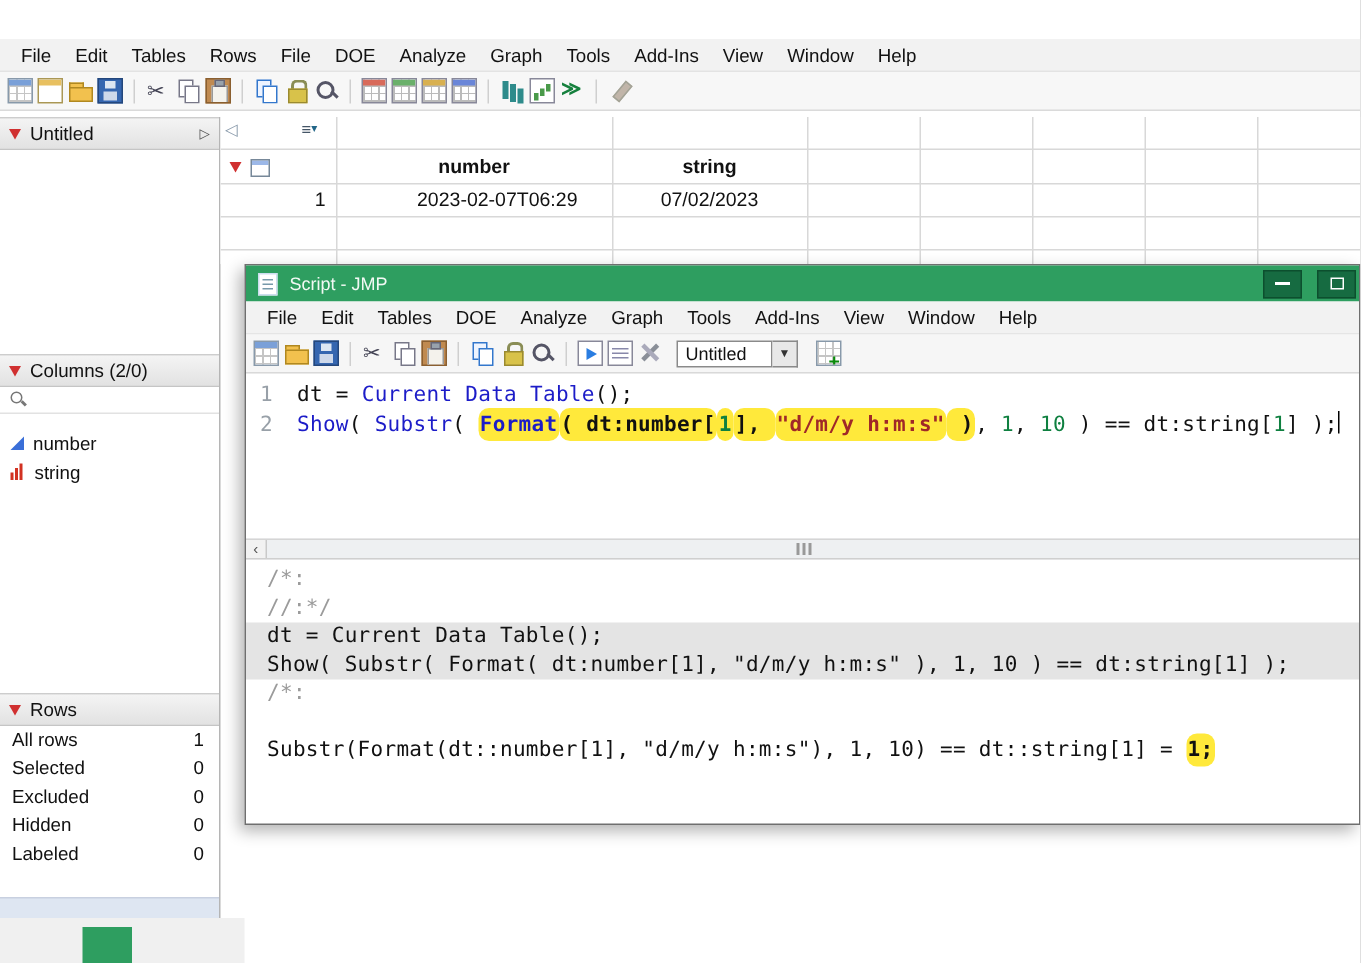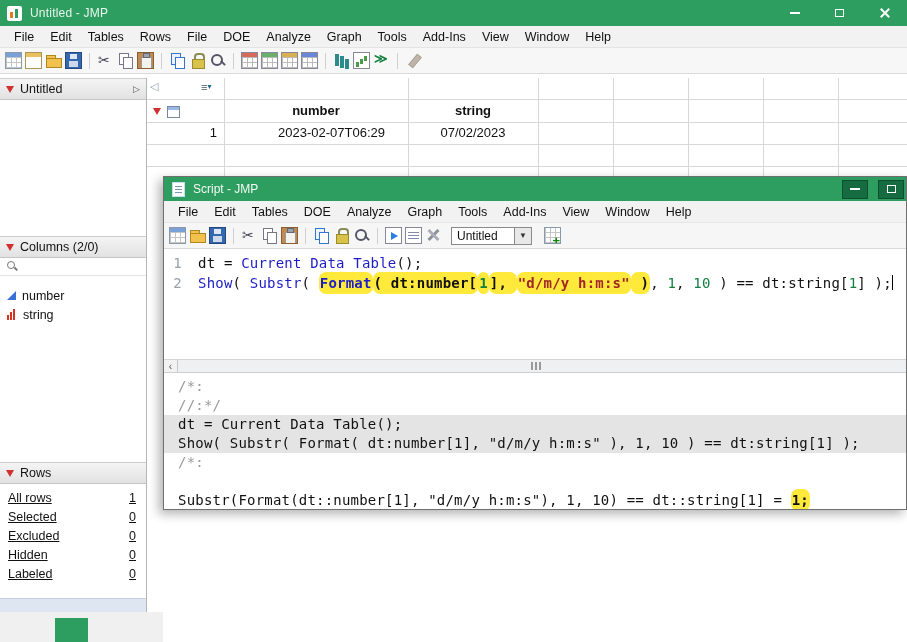--- a/index.html
+++ b/index.html
@@ -87,42 +87,42 @@
   .search-small::before{content:"";position:absolute;left:1px;top:1px;width:6px;height:6px;border:1.5px solid #777;border-radius:50%;}
   .search-small::after{content:"";position:absolute;left:8px;top:8px;width:4px;height:1.5px;background:#777;transform:rotate(45deg);}
   .columns-list{position:absolute;left:0;width:100%;padding-top:8px;}
   .col-item{display:flex;align-items:center;gap:6px;height:19px;padding-left:7px;font-size:12.5px;}
   .col-icon-continuous{width:0;height:0;border-bottom:9px solid #3a6fd8;border-left:9px solid transparent;flex:none;}
   .col-icon-nominal{position:relative;width:10px;height:11px;flex:none;
       background:linear-gradient(#d23222,#d23222) no-repeat 6px 0/2px 11px;}
   .col-icon-nominal::before{content:"";position:absolute;left:0;bottom:0;width:2px;height:5px;background:#d23222;}
   .col-icon-nominal::after{content:"";position:absolute;left:3px;bottom:0;width:2px;height:8px;background:#d23222;}
   .rows-stats{position:absolute;left:0;width:100%;}
-  .stat-row{display:flex;align-items:flex-end;height:19px;padding:0 10px 0 8px;font-size:12.5px;text-decoration:underline;}
+  .stat-row{display:flex;align-items:flex-start;height:19px;padding:0 10px 0 8px;font-size:12.5px;}
   .stat-value{margin-left:auto;}
   .sidebar-bottom-strip{position:absolute;top:520px;left:0;width:100%;height:14px;background:#dee6f2;border-top:1px solid #c8d0e0;}
   .bottom-area{position:absolute;left:0;top:612px;width:163px;height:30px;background:#f0f0f0;}
   .green-frag{position:absolute;left:55px;top:6px;width:33px;height:24px;background:#2e9e60;}
 
   
   .grid{position:absolute;left:147px;top:78px;width:760px;height:98px;background:#fff;overflow:hidden;}
   .vline{position:absolute;top:0;width:1px;height:100%;background:#d8d8d8;}
   .hline{position:absolute;left:0;width:100%;height:1px;background:#d8d8d8;}
   .col-header{position:absolute;top:25px;height:18px;text-align:center;font-size:13px;font-weight:600;}
   .row-num{position:absolute;left:0;top:47px;width:70px;text-align:right;font-size:13px;}
   .cell-number{position:absolute;left:62px;top:47px;width:176px;text-align:right;font-size:13px;}
   .cell-string{position:absolute;left:261px;top:47px;width:130px;text-align:center;font-size:13px;}
   .corner-deselect{position:absolute;left:3px;top:2px;font-size:11px;color:#8899aa;}
   .corner-filter{position:absolute;left:54px;top:3px;font-size:11px;color:#456;}
   .corner-filter i{font-style:normal;font-size:8px;color:#268;vertical-align:2px;}
   .corner-tri{position:absolute;left:6px;top:30px;}
   .mini-table{position:absolute;left:20px;top:28px;width:13px;height:12px;border:1px solid #789;background:linear-gradient(#9cb8e8 0 3px,#fff 3px);}
 
   
-  .script-win{position:absolute;left:163px;top:176px;width:744px;height:334px;background:#fff;
+  .script-win{position:absolute;left:163px;top:176px;width:744px;height:374px;background:#fff;
       border:1px solid #6f6f6f;box-shadow:-4px 4px 10px rgba(0,0,0,.3);display:flex;flex-direction:column;}
   .sw-titlebar{height:24px;background:#2e9e60;display:flex;align-items:center;color:#f2f9f4;flex:none;}
   .sw-doc-icon{width:13px;height:15px;margin-left:8px;background:#fff;border:1px solid #cde;position:relative;flex:none;}
   .sw-doc-icon::before{content:"";position:absolute;left:2px;top:3px;width:7px;height:1px;background:#79a;box-shadow:0 3px 0 #79a,0 6px 0 #79a;}
   .sw-titlebar .title{margin-left:8px;font-size:12px;}
   .sw-btns{margin-left:auto;display:flex;gap:10px;margin-right:2px;}
   .sw-btn{width:26px;height:19px;background:#166b41;border:1px solid #0c4f2e;display:flex;align-items:center;justify-content:center;}
   .sw-menubar{height:22px;background:#f2f2f2;border-bottom:1px solid #e5e5e5;display:flex;align-items:center;padding-left:6px;font-size:12.5px;flex:none;}
   .sw-toolbar{height:26px;background:#f6f6f6;border-bottom:1px solid #d9d9d9;display:flex;align-items:center;padding-left:5px;gap:3px;flex:none;}
   .combo{display:flex;margin-left:6px;}
@@ -145,35 +145,20 @@
 
   .sw-log{flex:1;padding-top:4px;font-family:"DejaVu Sans Mono",monospace;font-size:14px;line-height:19px;letter-spacing:.2px;overflow:hidden;}
   .log-line{padding-left:14px;white-space:pre;min-height:19px;}
   .log-line.bg{background:#e4e4e4;}
 </style>
 </head>
 <body>
 
 <div class="screen">
 
-  <div class="titlebar">
-    <span class="app-icon"></span>
-    <span class="title">Untitled - JMP</span>
-    <div class="win-controls">
-      <span class="win-btn">
-          <span class="glyph-min"></span>
-        </span>
-      <span class="win-btn">
-          <span class="glyph-box"></span>
-        </span>
-      <span class="win-btn">
-          <span class="glyph-x"></span>
-        </span>
-    </div>
-  </div>
 
   <div class="menubar">
       <span class="menu-item">File</span>
       <span class="menu-item">Edit</span>
       <span class="menu-item">Tables</span>
       <span class="menu-item">Rows</span>
       <span class="menu-item">File</span>
       <span class="menu-item">DOE</span>
       <span class="menu-item">Analyze</span>
       <span class="menu-item">Graph</span>

